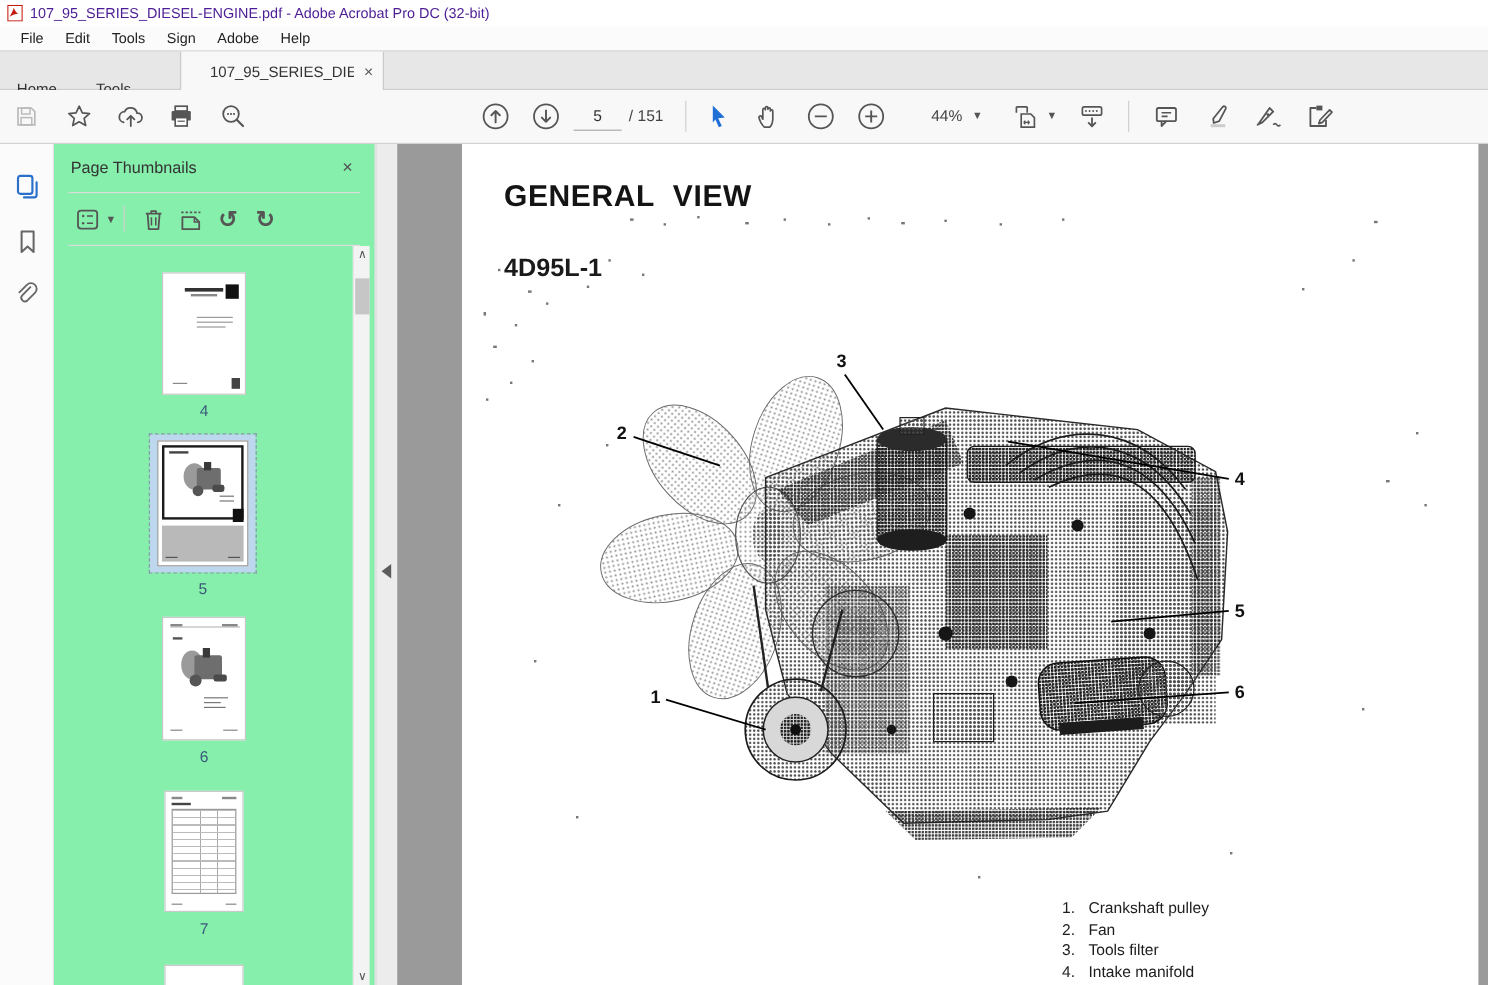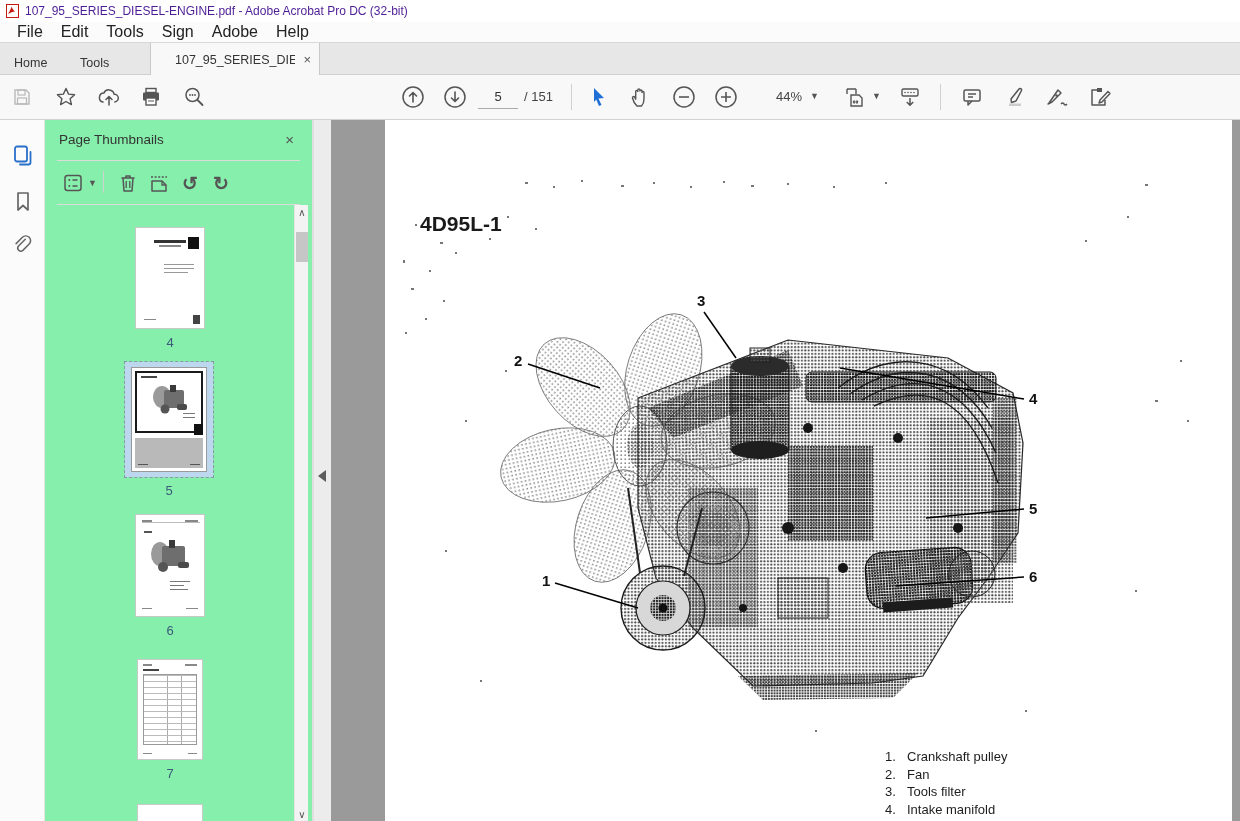--- a/index.html
+++ b/index.html
@@ -7,25 +7,25 @@
     font-family:"Liberation Sans", sans-serif; background:#fff; }
   .abs { position:absolute; }
 
   
   #titlebar { position:relative; height:22px; background:#fff; display:flex; align-items:center; padding-left:6px; }
   #titlebar .pdf-badge { width:13px; height:14px; margin-right:6px; }
   #titlebar .title-text { font-size:12px; color:#4c1d95; }
 
   
   #menubar { position:relative; height:20px; background:#fbfbfb; display:flex; align-items:center; padding-left:8px; }
-  #menubar .menu-item { font-size:16px; color:#222; padding:0 9px; height:100%; display:flex; align-items:center; cursor:default;text-align:right; }
+  #menubar .menu-item { font-size:12px; color:#222; padding:0 9px; height:100%; display:flex; align-items:center; cursor:default;text-align:right; }
 
   
   #tabbar { position:relative; height:33px; background:#e7e7e7; border-top:1px solid #d8d8d8; border-bottom:1px solid #cfcfcf; }
-  .tab-plain { position:absolute; top:4px; height:32px; display:flex; align-items:center; font-size:12.5px; color:#333; }
+  .tab-plain { position:absolute; top:15px; height:32px; display:flex; align-items:center; font-size:12.5px; color:#333; }
   #tab-home { left:14px; } #tab-tools { left:80px; }
   #tab-doc { position:absolute; left:150px; top:0; width:170px; height:33px; background:#f8f8f8;
     border-left:1px solid #c9c9c9; border-right:1px solid #c9c9c9; display:flex; align-items:center;
     padding:0 8px 0 24px; font-size:12.5px; color:#333; }
   #tab-doc .tab-label { max-width:122px; overflow:hidden; white-space:nowrap; }
   #tab-doc .tab-close { margin-left:8px; font-size:13px; color:#555; line-height:1; }
 
   
   #toolbar { position:relative; height:45px; background:#f8f8f8; border-bottom:1px solid #d2d2d2; }
   .tbtn { position:absolute; top:9px; width:26px; height:26px; display:flex; align-items:center; justify-content:center; }
@@ -389,20 +389,21 @@
     </div>
   </div>
 
   <div id="collapse-strip">
     <div id="collapse-arrow"></div>
   </div>
 
   <div id="doc-area">
     <div id="doc-page">
 
+      <span id="doc-heading">GENERAL VIEW</span>
       <span id="doc-model">4D95L-1</span>
 
       <svg class="abs" style="left:0; top:0" width="847" height="701">
         <g fill="#777">
           <rect x="140" y="62" width="3" height="2"></rect>
             <rect x="168" y="66" width="2" height="2"></rect>
           <rect x="196" y="60" width="2" height="2"></rect>
             <rect x="236" y="65" width="3" height="2"></rect>
           <rect x="268" y="62" width="2" height="2"></rect>
             <rect x="305" y="66" width="2" height="2"></rect>

